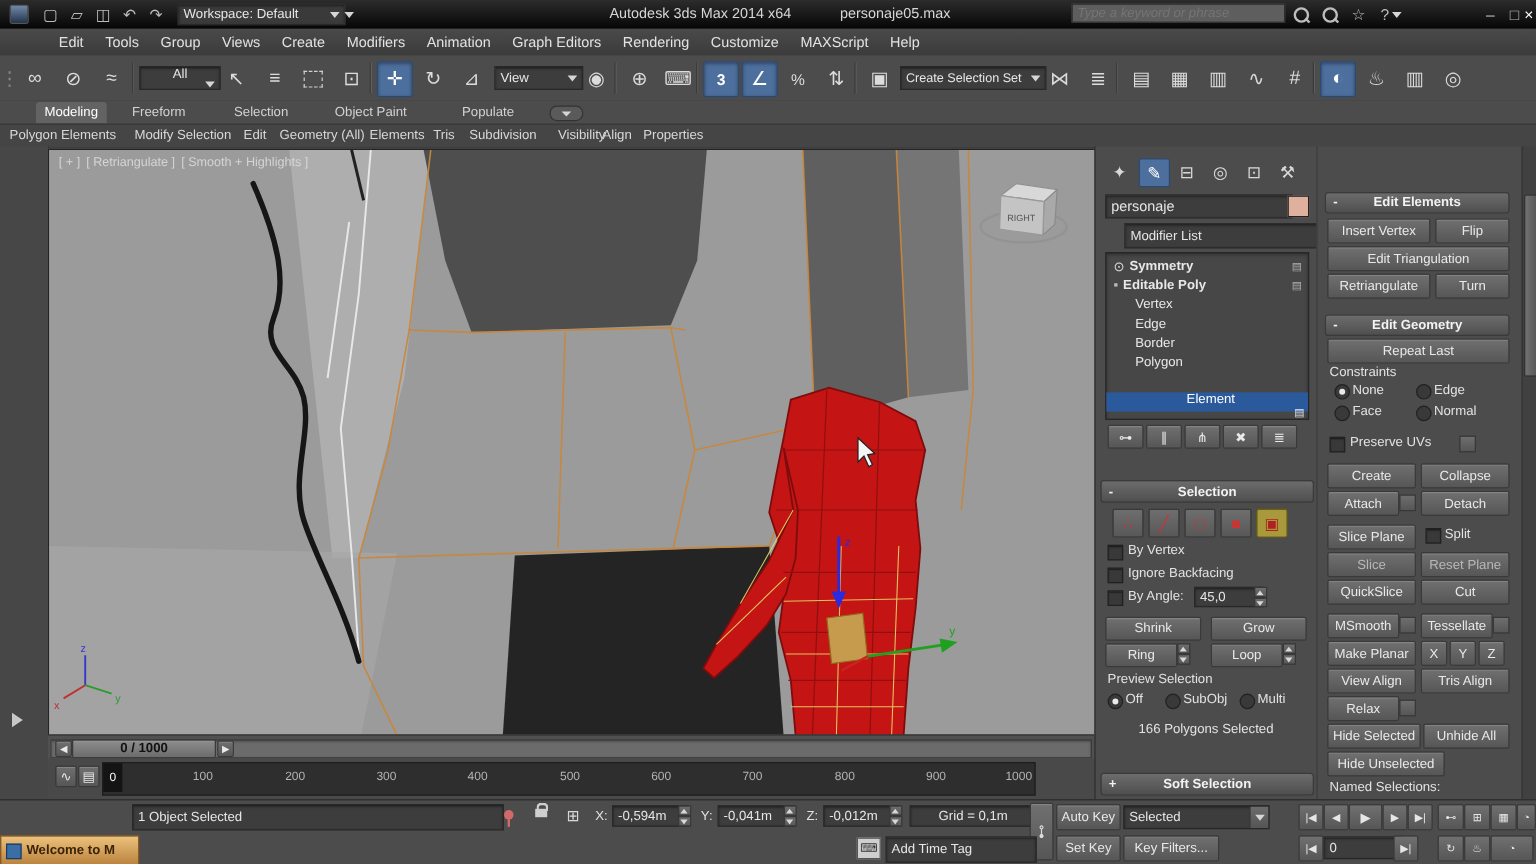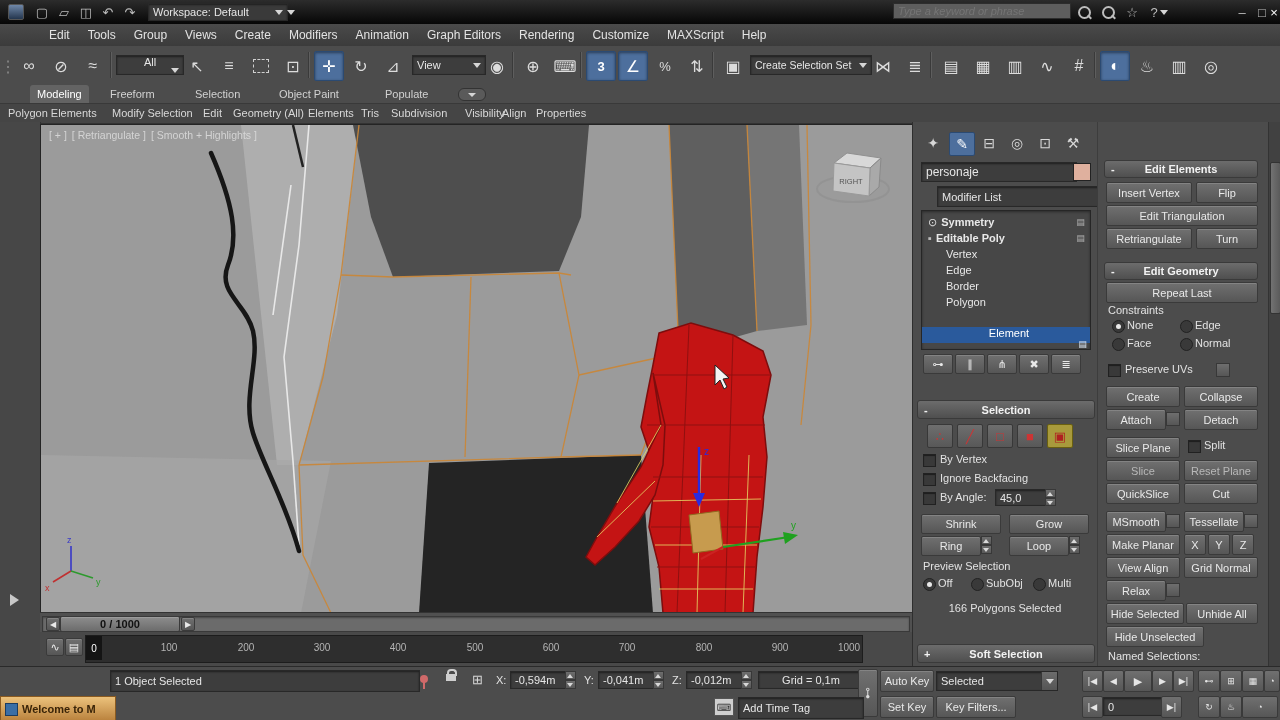--- a/index.html
+++ b/index.html
@@ -101,20 +101,25 @@
     <div class="tico" style="left:76px;">◫</div>
     <div class="tico" style="left:98px;">↶</div>
     <div class="tico" style="left:120px;">↷</div>
     <div class="fld" style="left:148px;top:3px;width:130px;height:16px;background:#3a3a3a;">
       <span>Workspace: Default</span>
       <span class="darr" style="margin-left:auto;"></span>
     </div>
     <div class="tico" style="left:284px;width:14px;">
         <span class="darr"></span>
       </div>
+    <div class="abs" style="left:420px;top:4px;width:460px;text-align:center;color:#d6d6d6;">
+      <span>Autodesk 3ds Max 2014 x64</span>
+      <span style="display:inline-block;width:34px;"></span>
+      <span>personaje05.max</span>
+    </div>
     <input class="abs" style="left: 893px; top: 3px; width: 168px; height: 14px; background: rgb(94, 94, 94); border: 1px solid rgb(45, 45, 45); color: rgb(188, 188, 188); font-style: italic; font-size: 11px; padding: 0px 4px; font-family: &quot;Liberation Sans&quot;, sans-serif;" placeholder="Type a keyword or phrase">
     <div class="tico" style="left:1074px;">
         <span class="mag"></span>
       </div>
     <div class="tico" style="left:1098px;">
         <span class="mag"></span>
       </div>
     <div class="tico" style="left:1122px;">☆</div>
     <div class="tico" style="left:1146px;width:26px;">?<span class="darr" style="margin-left:2px;"></span></div>
     <div class="tico" style="left:1232px;">
@@ -553,21 +558,21 @@
         <span>Y</span>
       </div>
     <div class="btn" style="left:134px;top:412px;width:20px;height:19px;">
         <span>Z</span>
       </div>
 
     <div class="btn" style="left:8px;top:435px;width:72px;height:19px;">
         <span>View Align</span>
       </div>
     <div class="btn" style="left:86px;top:435px;width:72px;height:19px;">
-        <span>Grid Normal</span>
+        <span>Tris Align</span>
       </div>
     <div class="btn" style="left:8px;top:458px;width:58px;height:19px;">
         <span>Relax</span>
       </div>
     <span class="sq" style="left:68px;top:461px;"></span>
 
     <div class="btn" style="left:8px;top:481px;width:76px;height:19px;">
         <span>Hide Selected</span>
       </div>
     <div class="btn" style="left:88px;top:481px;width:70px;height:19px;">

